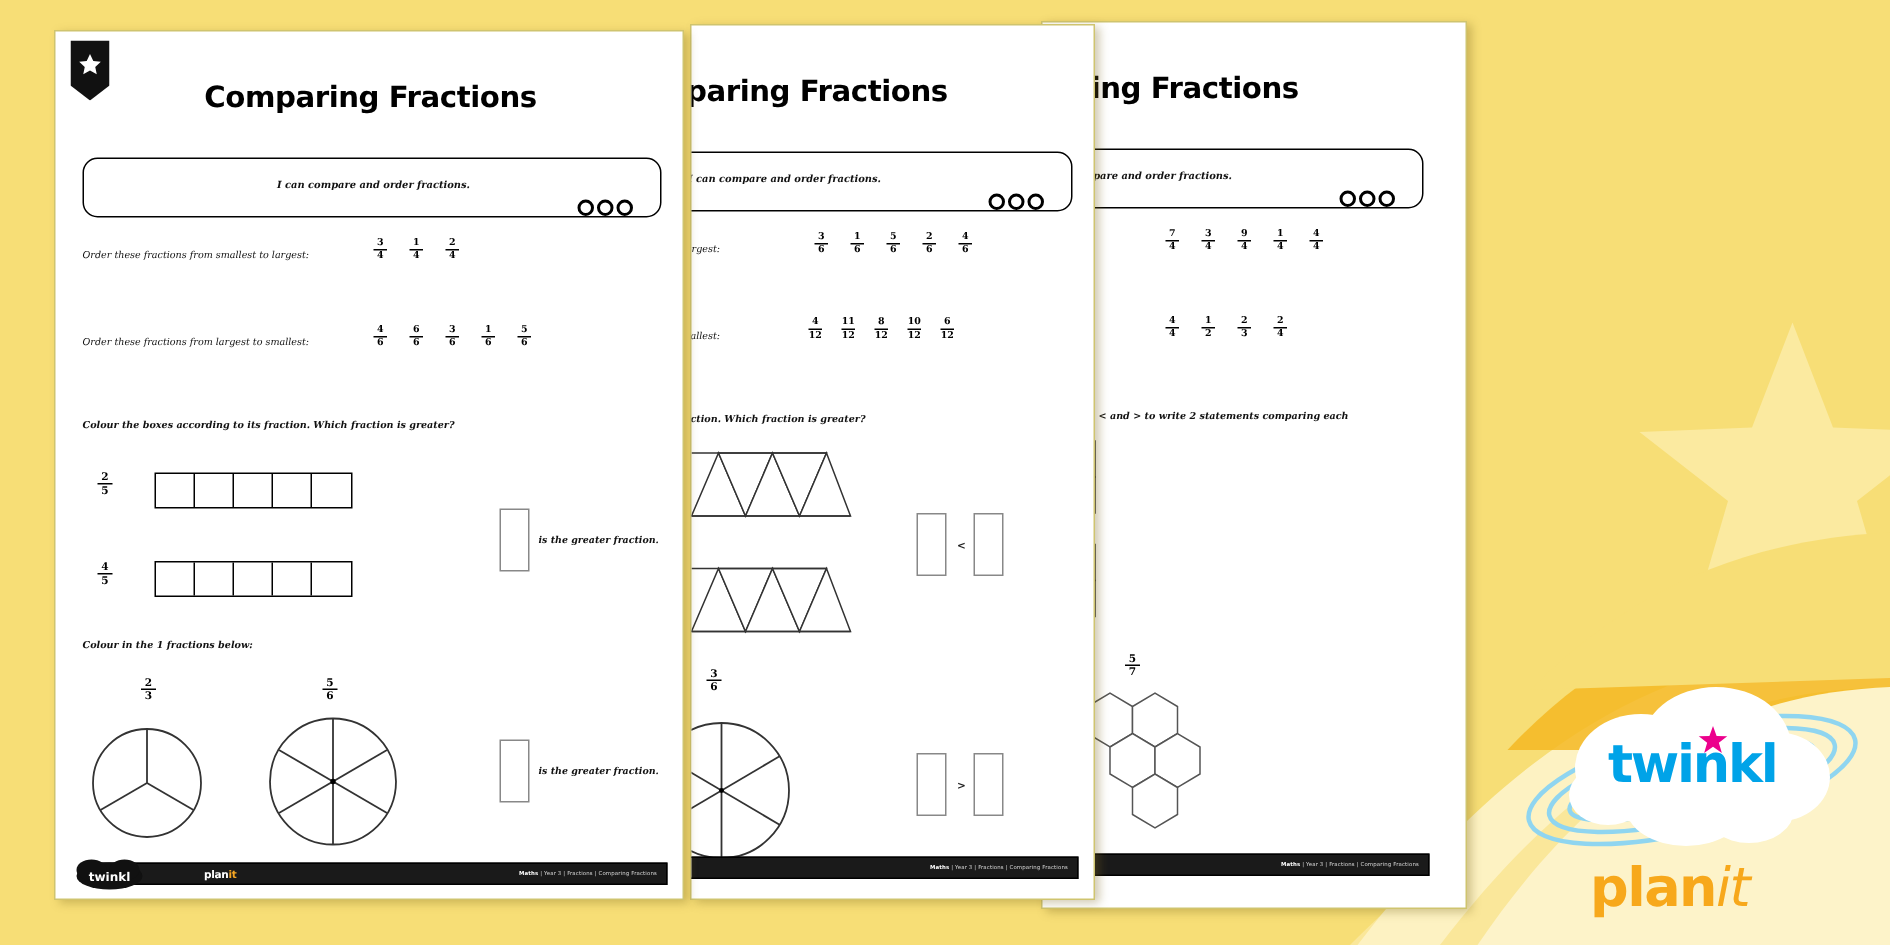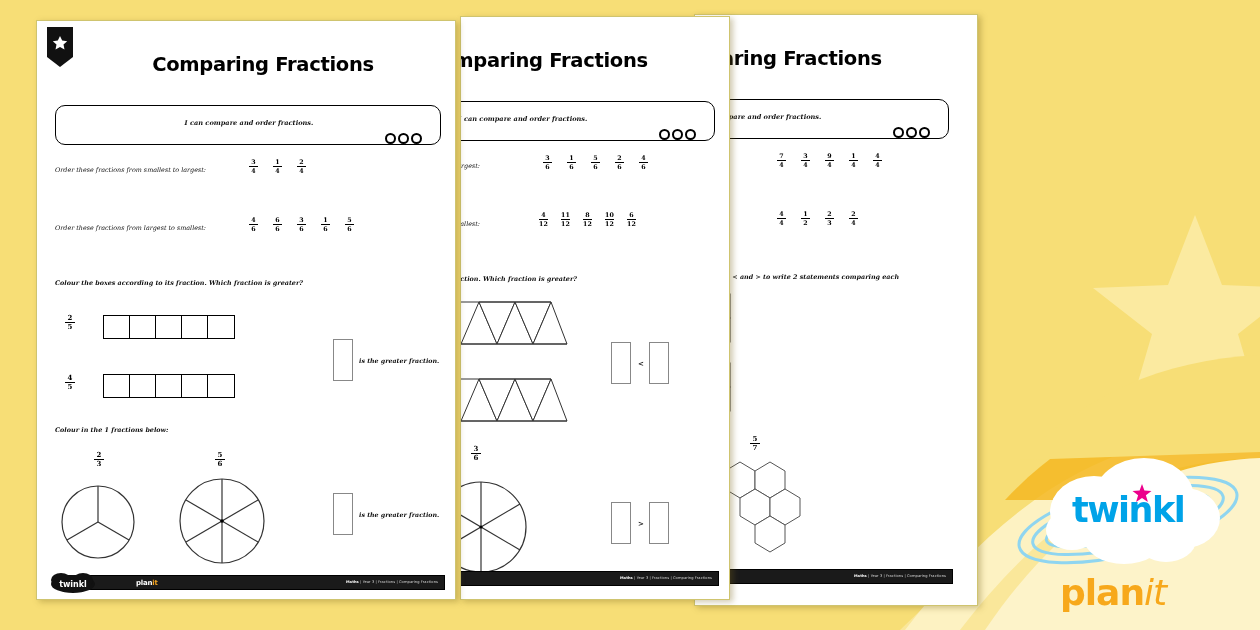--- a/index.html
+++ b/index.html
@@ -39,21 +39,20 @@
   }
   
   .wtitle{
     position:absolute; left:0; top:32px; width:420px;
     text-align:center;
     font-family:"DejaVu Sans", sans-serif;
     font-weight:bold;
     font-size:19.5px;
     letter-spacing:-.3px;
     color:#000;
-    margin-left:16px;
   }
   
   .obj-box{
     position:absolute; left:18px; top:84px; width:386px; height:40px;
     border:1.6px solid #000;
     border-radius:10px;
   }
   .obj-text{
     position:absolute; left:0; top:13px; width:386px;
     text-align:center;

